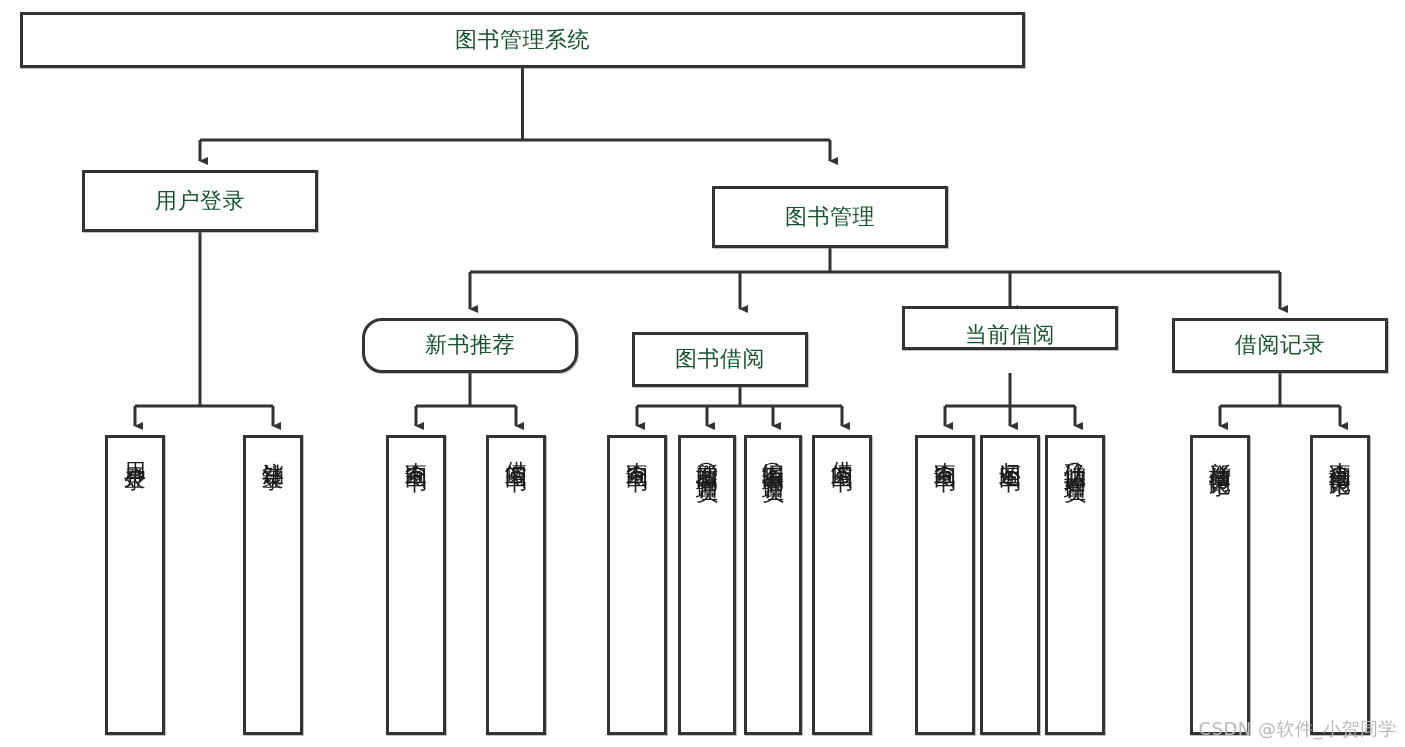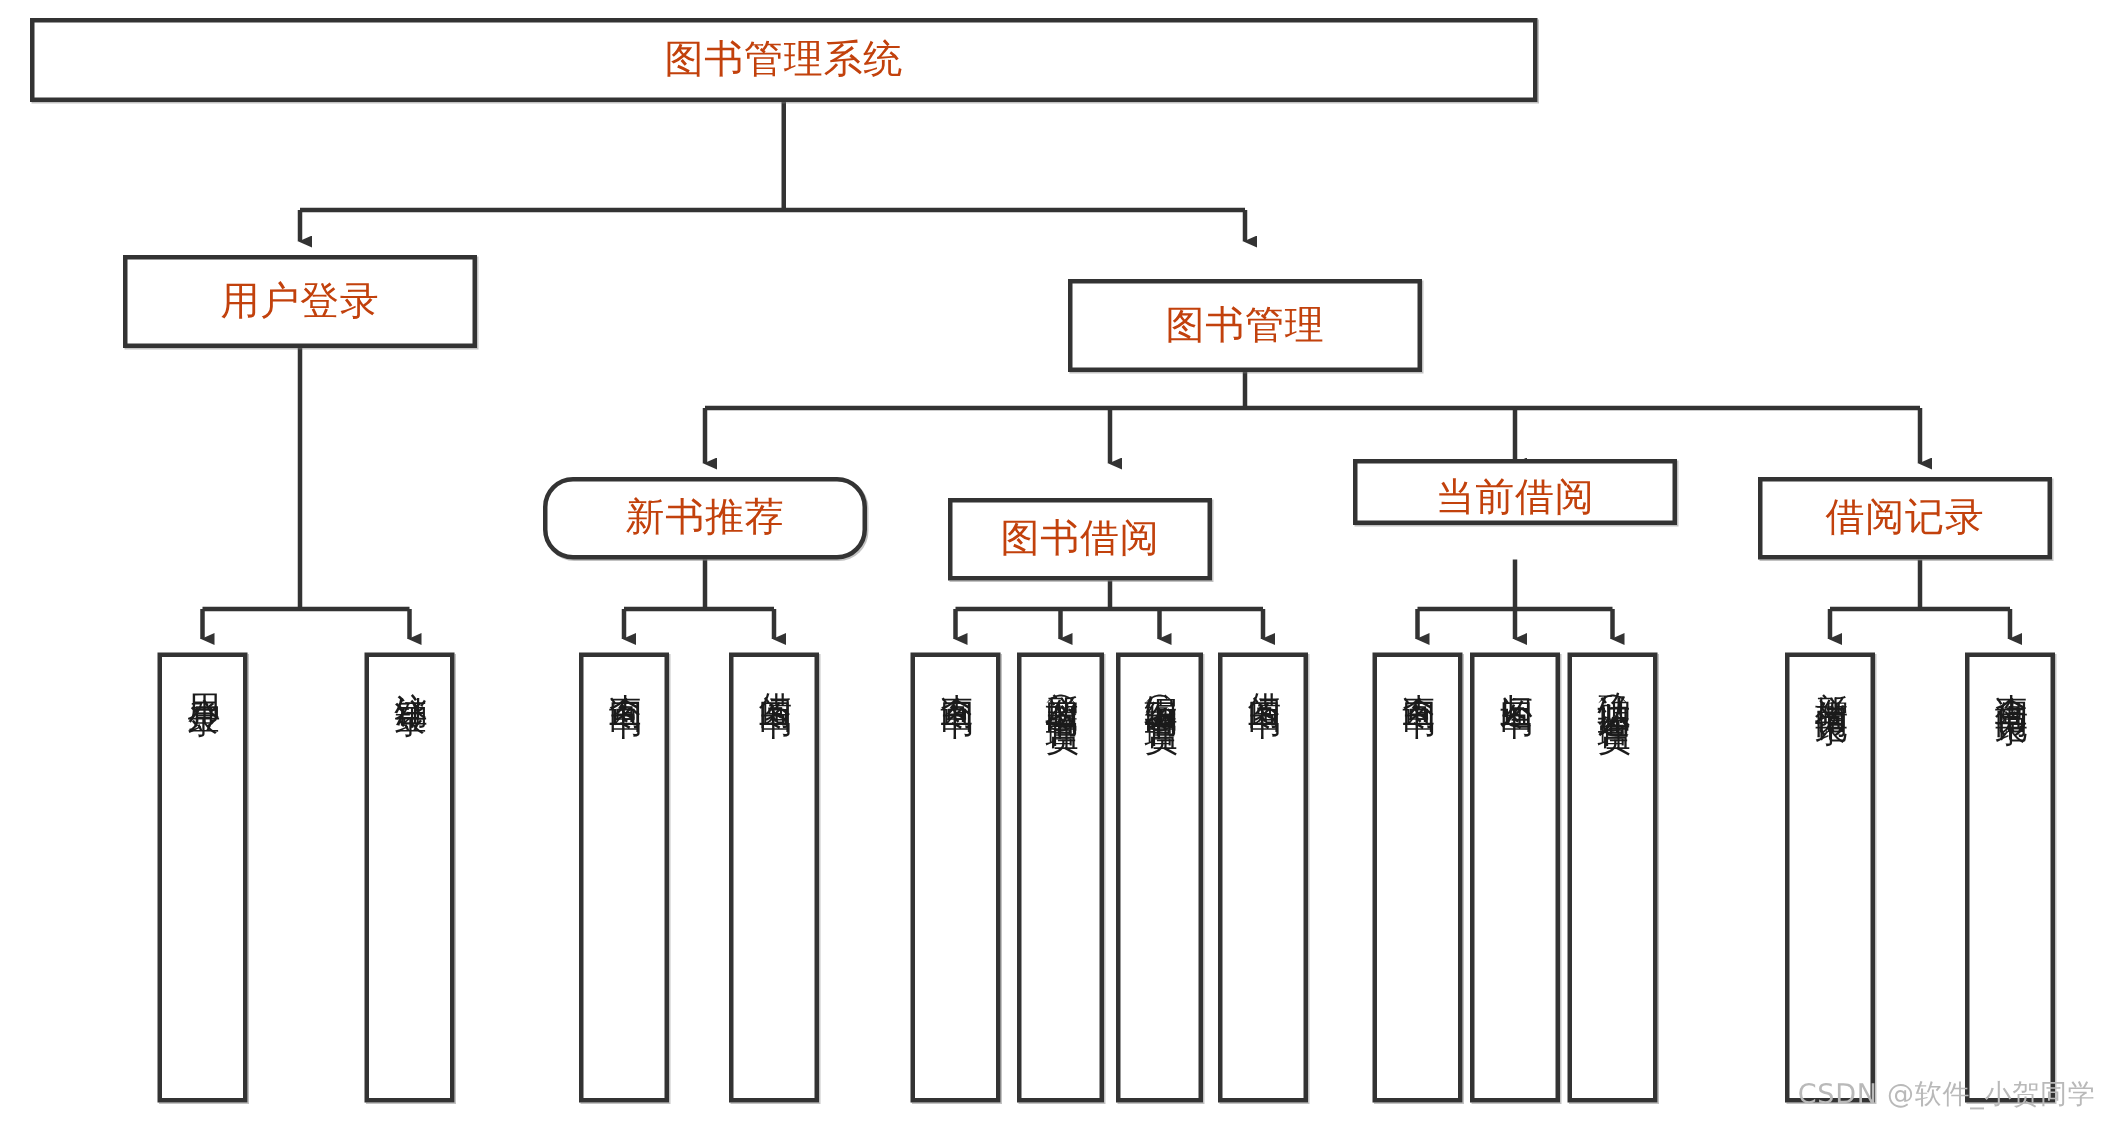--- a/index.html
+++ b/index.html
@@ -28,22 +28,22 @@
     box-sizing: border-box;
     border: 3px solid #333333;
     background: #ffffff;
     display: flex;
     align-items: center;
     justify-content: center;
     box-shadow: 1px 1px 0 rgba(120,120,120,0.45);
   }
 
   .node-label-h {
-    font-size: 26px;
-    color: #c2410c;
+    font-size: 22px;
+    color: #14532d;
     line-height: 1.1;
     letter-spacing: 0.5px;
     white-space: nowrap;
   }
 
   .node-label-v {
     font-size: 22px;
     color: #1b1b1b;
     writing-mode: vertical-rl;
     text-orientation: upright;
@@ -142,21 +142,21 @@
       </div>
       <div class="node-box" style="left: 362px; top: 318px; width: 216px; height: 55px; border-radius: 20px;">
         <span class="node-label-h">新书推荐</span>
       </div>
       <div class="node-box" style="left: 632px; top: 332px; width: 176px; height: 55px;">
         <span class="node-label-h">图书借阅</span>
       </div>
       <div class="node-box" style="left: 902px; top: 306px; width: 216px; height: 44px; align-items: flex-end;">
         <span class="node-label-h">当前借阅</span>
       </div>
-      <div class="node-box" style="left: 1172px; top: 318px; width: 196px; height: 55px;">
+      <div class="node-box" style="left: 1172px; top: 318px; width: 216px; height: 55px;">
         <span class="node-label-h">借阅记录</span>
       </div>
       <div class="node-box leaf-box" style="left: 105px; top: 435px; width: 60px; height: 300px;">
         <span class="node-label-v">用户登录</span>
       </div>
       <div class="node-box leaf-box" style="left: 243px; top: 435px; width: 60px; height: 300px;">
         <span class="node-label-v">注销登录</span>
       </div>
       <div class="node-box leaf-box" style="left: 386px; top: 435px; width: 60px; height: 300px;">
         <span class="node-label-v">查询图书</span>

